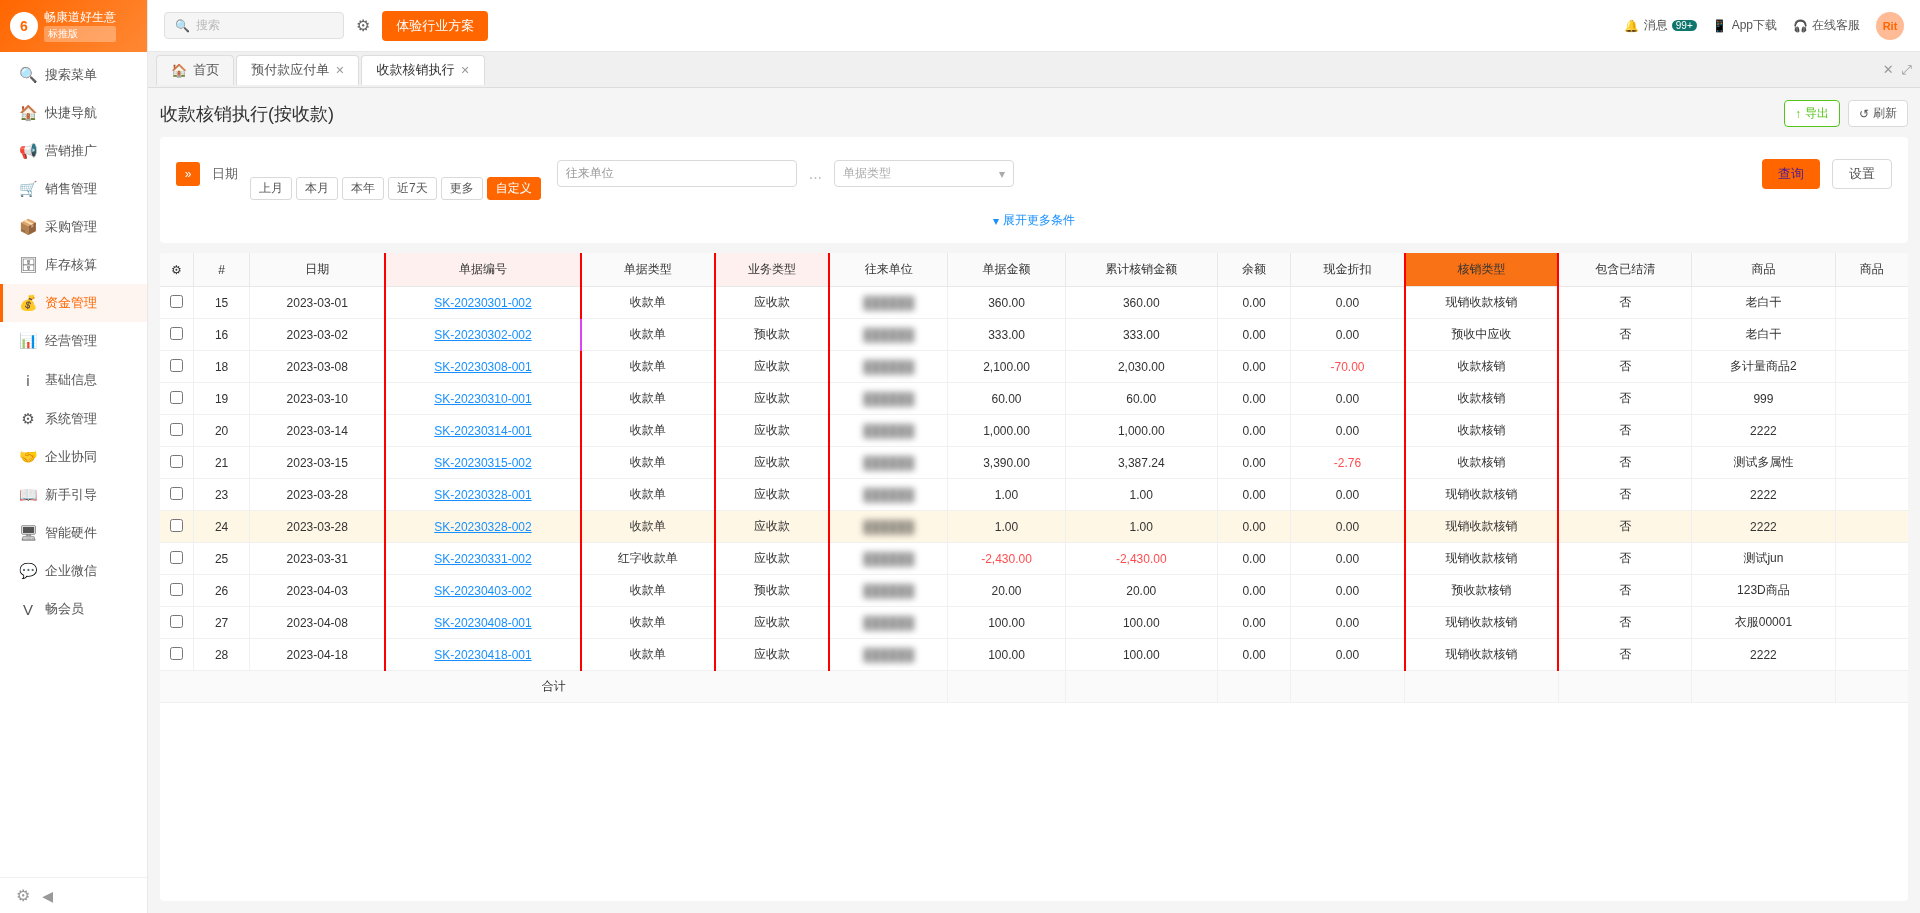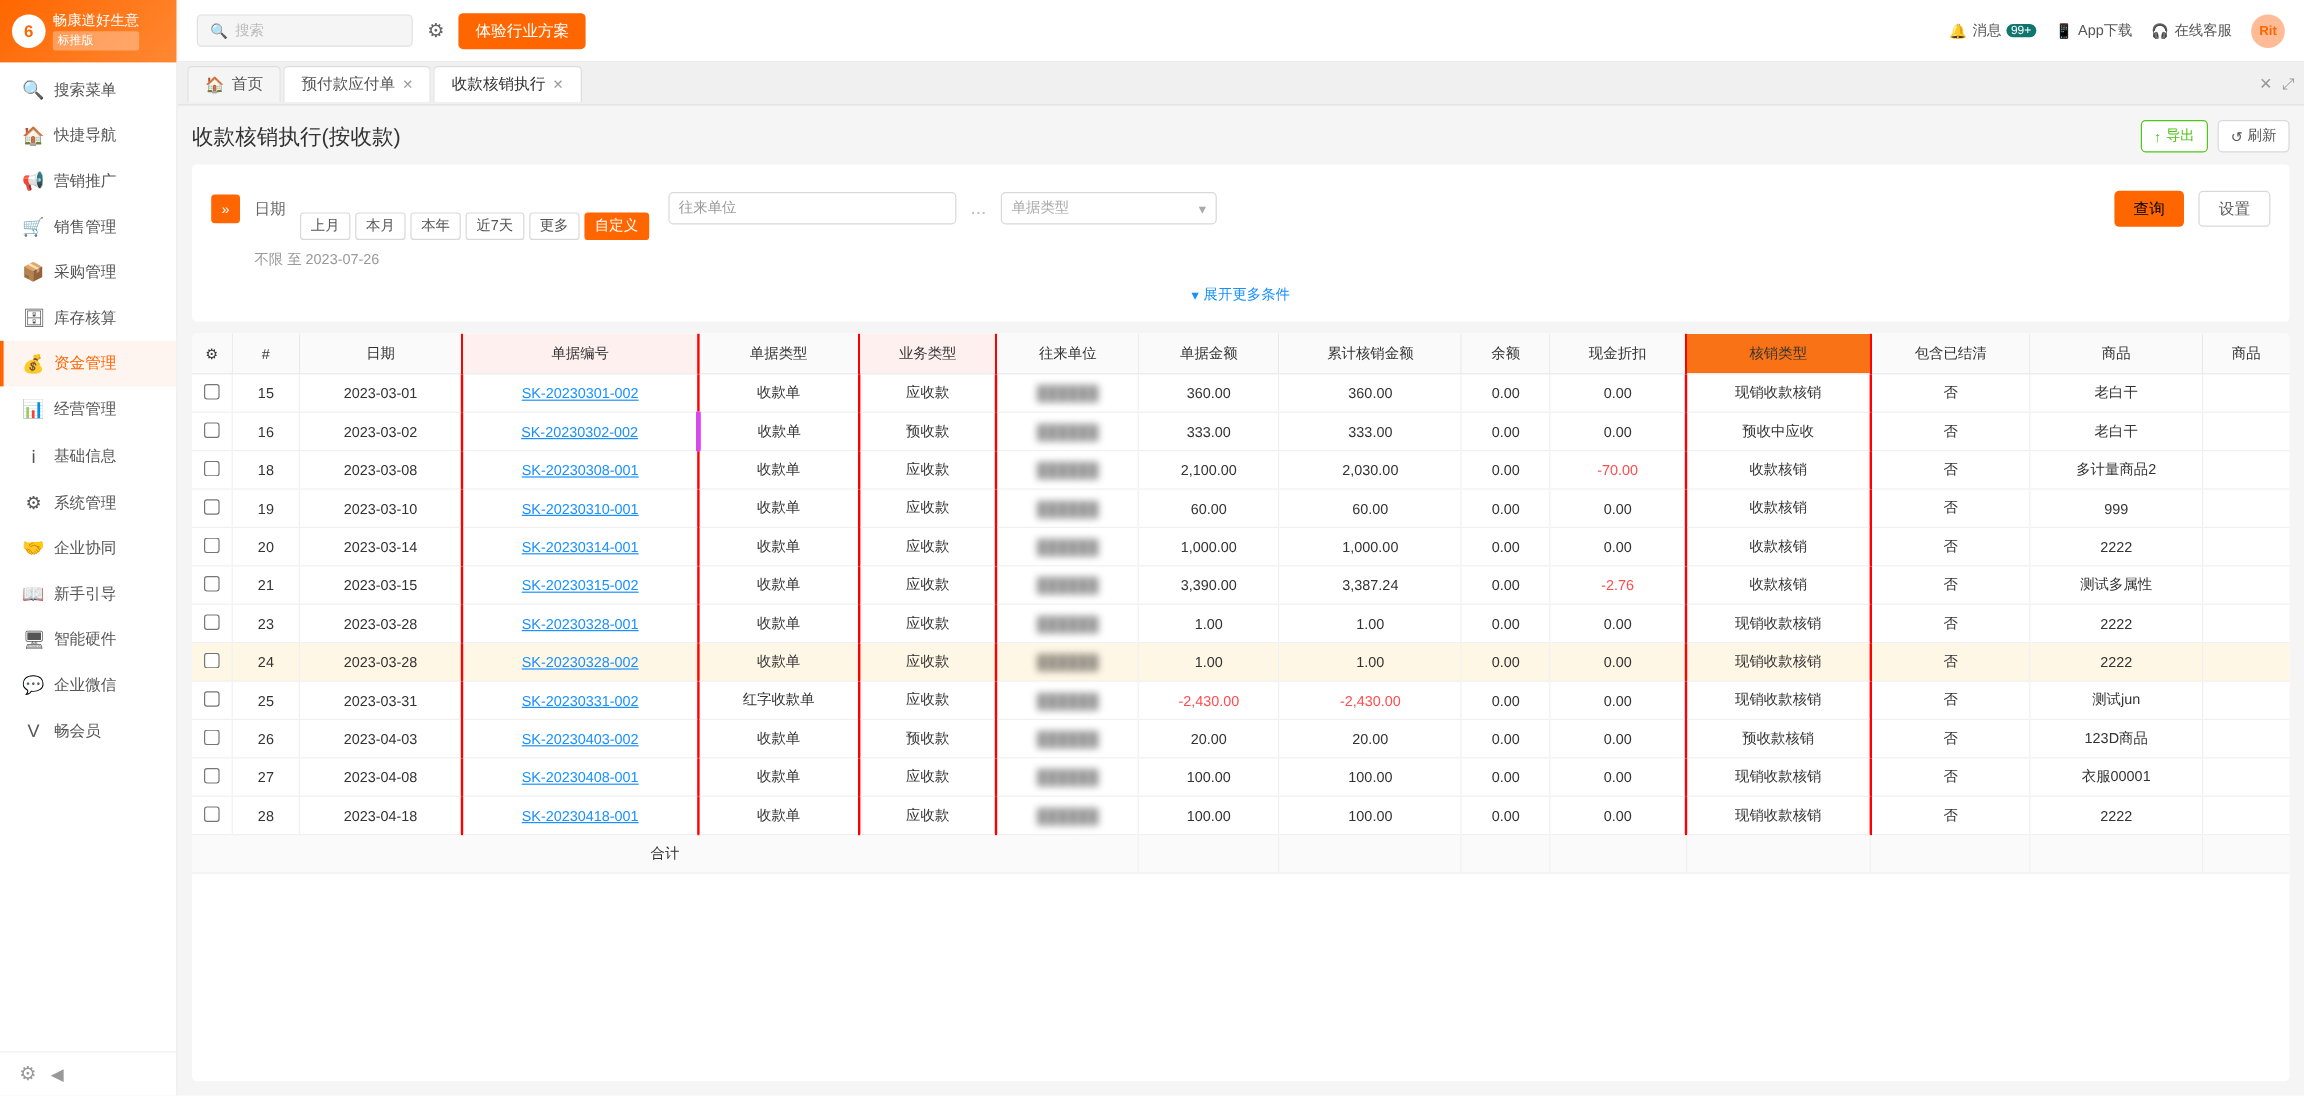--- a/index.html
+++ b/index.html
@@ -163,21 +163,21 @@
     .filter-input-wrap {
       display: flex; align-items: center;
       border: 1px solid #d9d9d9;
       border-radius: 4px;
       padding: 4px 8px;
       background: #fff;
       min-width: 200px;
       color: #aaa;
       font-size: 12px;
     }
-    .btn-query { background: #ff6600; color: #000000; border: none; border-radius: 4px; padding: 6px 16px; cursor: pointer; font-size: 13px; }
+    .btn-query { background: #ff6600; color: #4c1d95; border: none; border-radius: 4px; padding: 6px 16px; cursor: pointer; font-size: 13px; }
     .btn-setting { background: #fff; color: #555; border: 1px solid #d9d9d9; border-radius: 4px; padding: 5px 16px; cursor: pointer; font-size: 13px; }
     .expand-btn { display: flex; align-items: center; gap: 4px; color: #1890ff; font-size: 12px; cursor: pointer; justify-content: center; }
     .filter-expand { display: flex; justify-content: center; padding: 4px 0; }
 
     
     .table-wrap {
       flex: 1;
       background: #fff;
       border-radius: 4px;
       overflow: auto;
@@ -394,23 +394,20 @@
         </div>
         <span style="color:#bbb;font-size:16px;cursor:pointer;">...</span>
         <div class="filter-input-wrap" style="min-width:180px;justify-content:space-between;">
           <span style="color:#aaa;">单据类型</span>
           <span>▾</span>
         </div>
         <div style="flex:1;"></div>
         <button class="btn-query">查询</button>
         <button class="btn-setting">设置</button>
       </div>
-      <div style="padding-left:36px;">
-        <span style="color:#999;font-size:12px;">不限 至 2023-07-26</span>
-      </div>
       <div class="filter-expand">
         <div class="expand-btn">
           <span>▾</span>
           <span>展开更多条件</span>
         </div>
       </div>
     </div>
 
     <div class="table-wrap">
       <table>
@@ -448,21 +445,21 @@
       <td class="">0.00</td>
       <td style="border-left:2px solid #ff0000;border-right:2px solid #ff0000;">现销收款核销</td>
       <td>否</td>
       <td>老白干</td>
       <td></td>
     </tr>
             <tr>
       <td><input type="checkbox" style="cursor: pointer;"></td>
       <td>16</td>
       <td>2023-03-02</td>
-      <td style="border-left:2px solid #ff0000;border-right:4px solid #d946ef;"><span class="link-text">SK-20230302-002</span></td>
+      <td style="border-left:2px solid #ff0000;border-right:2px solid #d946ef;"><span class="link-text">SK-20230302-002</span></td>
       <td>收款单</td>
       <td style="border-left:2px solid #ff0000;border-right:2px solid #ff0000;">预收款</td>
       <td><span class="blurred">██████</span></td>
       <td class="">333.00</td>
       <td class="">333.00</td>
       <td>0.00</td>
       <td class="">0.00</td>
       <td style="border-left:2px solid #ff0000;border-right:2px solid #ff0000;">预收中应收</td>
       <td>否</td>
       <td>老白干</td>

